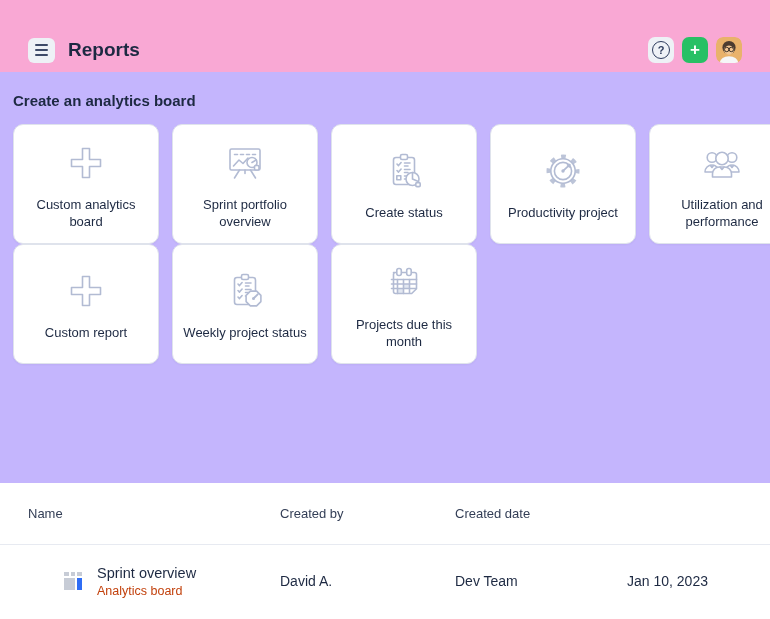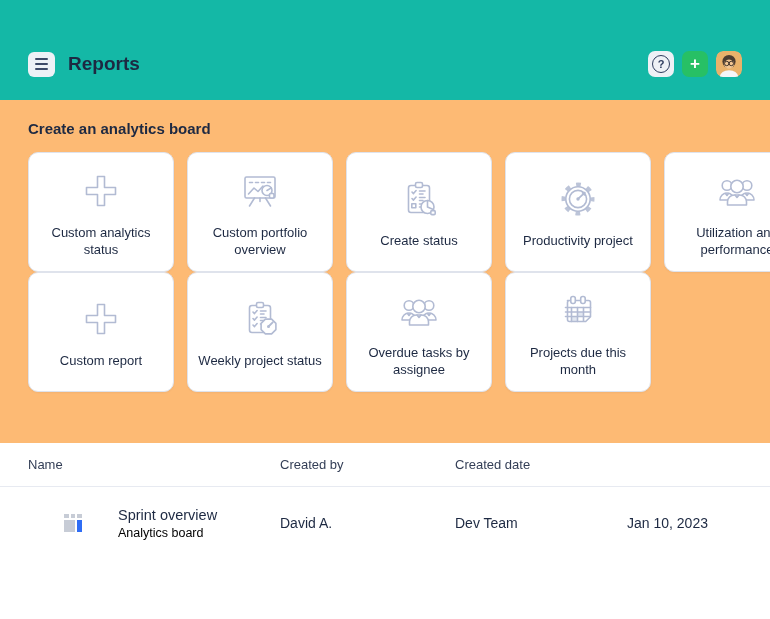--- a/index.html
+++ b/index.html
@@ -5,21 +5,21 @@
   * { box-sizing: border-box; }
   html,body { margin:0; padding:0; }
   body {
     width:770px; height:619px; overflow:hidden;
     background:#ffffff;
     font-family:"Liberation Sans", sans-serif;
     color:#1d2942;
   }
   
   .topbar{
-    height:100px; background:#14b8a6;
+    height:72px; background:#f9a8d4;
     display:flex; align-items:center;
     padding:28px 28px 0 28px;
   }
   .menu-btn{
     width:27px; height:25px; border-radius:6px; background:#eef1f6;
     display:flex; flex-direction:column; align-items:center; justify-content:center;
     gap:3px; cursor:pointer; flex:0 0 auto;
   }
   .menu-btn i{ display:block; width:13px; height:2px; background:#3e4a68; border-radius:1px; }
   .page-title{ font-size:19px; font-weight:700; color:#1d2942; margin-left:13px; }
@@ -33,22 +33,22 @@
     width:18px; height:18px; border:1.6px solid #2e3c5e; border-radius:50%;
     font-size:11px; font-weight:700; color:#2e3c5e;
     display:flex; align-items:center; justify-content:center; padding-bottom:1px;
   }
   .add-btn{ background:#27c065; }
   .add-btn span{ color:#fff; font-size:17px; font-weight:600; line-height:1; margin-top:-1px; }
   .avatar{ width:26px; height:26px; border-radius:7px; overflow:hidden; cursor:pointer; }
 
   
   .template-area{
-    background:#fdba74; height:343px;
-    padding:19px 0 0 28px; overflow:hidden;
+    background:#c4b5fd; height:411px;
+    padding:19px 0 0 13px; overflow:hidden;
   }
   .section-title{ font-size:15px; font-weight:700; color:#1d2942; line-height:20px; margin:0 0 13px 0; }
   .section-title.second{ margin-top:26px; }
   .cards{ display:flex; gap:13px; }
   .card{
     flex:0 0 auto; width:146px; height:120px;
     background:#fff; border:1px solid #dfe3ec; border-radius:10px;
     box-shadow:0 1px 2px rgba(30,42,70,.05);
     display:flex; flex-direction:column; align-items:center; justify-content:center;
     cursor:pointer;
@@ -58,32 +58,32 @@
     margin-top:9px; font-size:13px; line-height:17px; text-align:center;
     color:#1d2942; max-width:128px;
   }
 
   
   .report-table{ background:#fff; }
   .thead, .trow{
     display:grid; grid-template-columns:252px 175px 172px 1fr;
     padding-left:28px; align-items:center;
   }
-  .thead{ height:44px; font-size:13px; color:#333e56; border-bottom:1px solid #e7eaf1; }
+  .thead{ height:62px; font-size:13px; color:#333e56; border-bottom:1px solid #e7eaf1; }
   .th{ cursor:pointer; }
   .trow{ height:72px; font-size:14px; color:#1d2942; cursor:pointer; }
-  .name-cell{ display:flex; align-items:center; gap:36px;padding-left:36px; }
+  .name-cell{ display:flex; align-items:center; gap:15px;padding-left:36px; }
   .board-icon{ width:18px; height:19px; display:flex; flex-direction:column; gap:2px; flex:0 0 auto; }
   .board-icon .r1{ display:flex; gap:2px; }
   .board-icon .sq{ width:4.5px; height:4.5px; background:#c7ccd6; }
   .board-icon .r2{ display:flex; gap:2px; }
   .board-icon .big{ width:11px; height:12px; background:#c7ccd6; }
   .board-icon .blue{ width:4.5px; height:12px; background:#2f6df5; }
   .name-main{ font-size:14.5px; font-weight:500; color:#1d2942; line-height:18px; }
-  .name-sub{ font-size:12.5px; color:#000000; margin-top:2px; line-height:15px; }
+  .name-sub{ font-size:12.5px; color:#c2410c; margin-top:2px; line-height:15px; }
   .hidden-defs{ position:absolute; width:0; height:0; overflow:hidden; }
 </style>
 </head>
 <body>
 
 <svg class="hidden-defs" aria-hidden="true">
   <defs>
     <symbol id="sym-plus" viewBox="0 0 48 48">
       <path d="M20.5 9.5 h7 v11 h11 v7 h-11 v11 h-7 v-11 h-11 v-7 h11 z" fill="none" stroke="#b2bbd3" stroke-width="1.6" stroke-linejoin="round"></path>
     </symbol>
@@ -200,27 +200,27 @@
 </header>
 
 <section class="template-area">
 
   <h2 class="section-title">Create an analytics board</h2>
   <div class="cards">
     <div class="card">
       <svg>
           <use href="#sym-plus"></use>
         </svg>
-      <div class="card-label">Custom analytics status</div>
+      <div class="card-label">Custom analytics board</div>
     </div>
     <div class="card">
       <svg>
           <use href="#sym-present"></use>
         </svg>
-      <div class="card-label">Custom portfolio overview</div>
+      <div class="card-label">Sprint portfolio overview</div>
     </div>
     <div class="card">
       <svg>
           <use href="#sym-clip-pie"></use>
         </svg>
       <div class="card-label">Create status</div>
     </div>
     <div class="card">
       <svg>
           <use href="#sym-gear"></use>
@@ -240,26 +240,20 @@
       <svg>
           <use href="#sym-plus"></use>
         </svg>
       <div class="card-label">Custom report</div>
     </div>
     <div class="card">
       <svg>
           <use href="#sym-clip-gauge"></use>
         </svg>
       <div class="card-label">Weekly project status</div>
-    </div>
-    <div class="card">
-      <svg>
-          <use href="#sym-people"></use>
-        </svg>
-      <div class="card-label">Overdue tasks by assignee</div>
     </div>
     <div class="card">
       <svg>
           <use href="#sym-calendar"></use>
         </svg>
       <div class="card-label">Projects due this month</div>
     </div>
   </div>
 </section>
 

